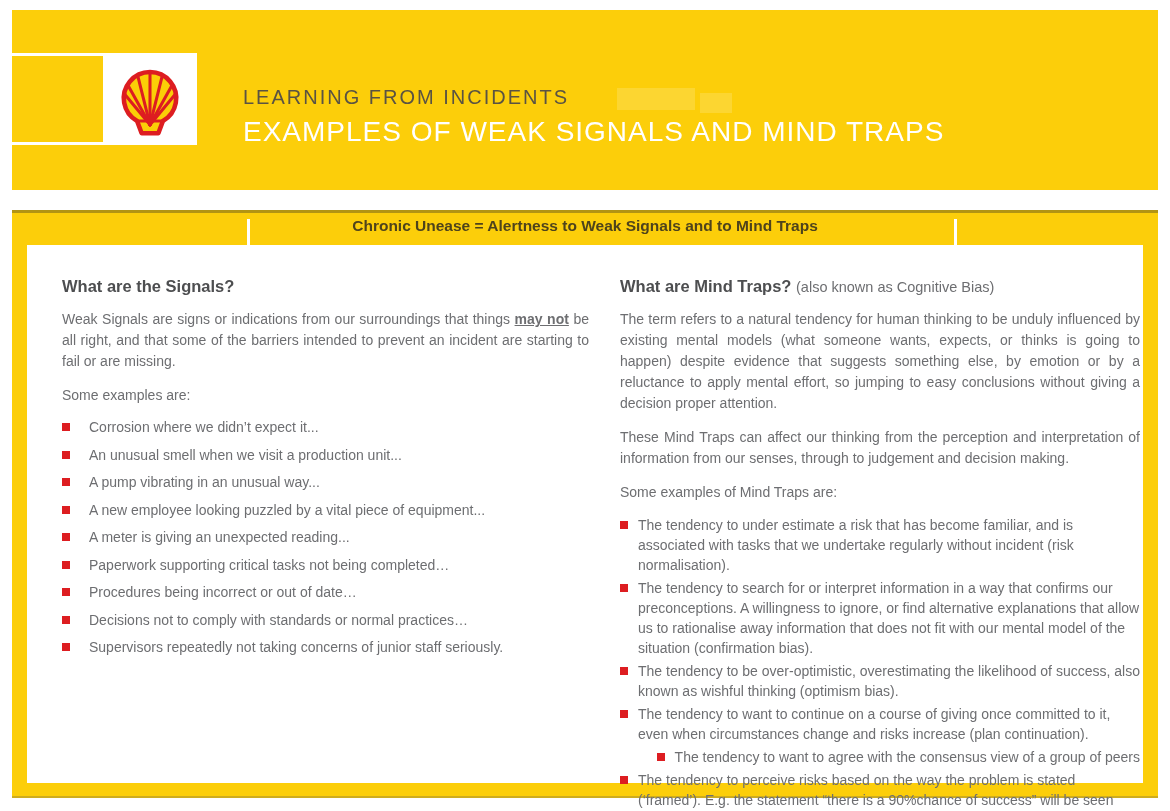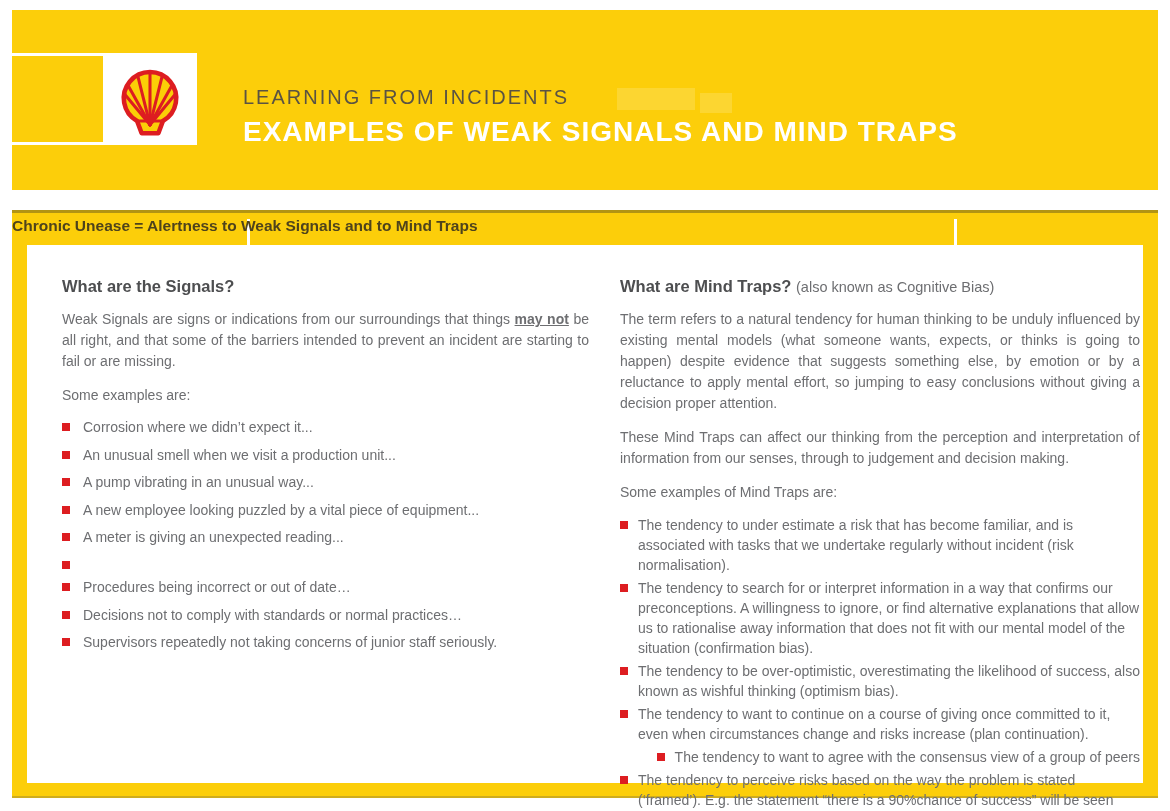--- a/index.html
+++ b/index.html
@@ -16,48 +16,48 @@
   .page{position:relative;width:1170px;height:811px;background:#fff;overflow:hidden;}
 
   
   .header-band{position:absolute;left:12px;top:10px;width:1146px;height:180px;background:var(--yellow);}
   .logo-rule{position:absolute;left:0;width:91px;height:3px;background:#fff;}
   .logo-rule.top{top:43px;}
   .logo-rule.bottom{top:132px;}
   .logo-tile{position:absolute;left:91px;top:43px;width:94px;height:92px;background:#fff;display:flex;align-items:center;justify-content:center;}
   .logo-tile svg{width:76px;height:76px;display:block;}
   .hdr-title{position:absolute;left:231px;top:76px;font-size:20px;letter-spacing:2px;color:var(--header-title);white-space:nowrap;}
-  .hdr-subtitle{position:absolute;left:231px;top:106px;font-size:28px;font-weight:bold;letter-spacing:1px;color:#fff;white-space:nowrap;}
+  .hdr-subtitle{position:absolute;left:231px;top:106px;font-size:28px;font-weight:normal;letter-spacing:1px;color:#fff;white-space:nowrap;}
   .patch{position:absolute;background:rgba(255,255,255,0.16);}
   .patch.p1{left:605px;top:78px;width:78px;height:22px;}
   .patch.p2{left:688px;top:83px;width:32px;height:20px;}
 
   
   .lower-panel{position:absolute;left:12px;top:210px;width:1146px;height:588px;background:var(--yellow);
     border-top:3px solid rgba(90,80,30,0.45);border-bottom:2px solid rgba(120,110,70,0.35);}
   .banner-row{position:absolute;left:0;top:4px;width:100%;height:28px;}
-  .banner-text{position:absolute;left:0;top:4px;width:100%;text-align:left;font-size:15.5px;font-weight:bold;color:var(--banner-text);}
+  .banner-text{position:absolute;left:0;top:4px;width:100%;text-align:center;font-size:15.5px;font-weight:bold;color:var(--banner-text);}
   .tick{position:absolute;top:2px;width:3px;height:26px;background:#fff;}
   .tick.left{left:235px;}
   .tick.right{left:942px;}
   .content-card{position:absolute;left:15px;top:32px;width:1116px;height:538px;background:#fff;}
 
   
   .col{position:absolute;color:var(--body-text);font-size:14px;}
   .col-signals{left:35px;top:32px;width:527px;}
   .col-mindtraps{left:593px;top:32px;width:520px;}
   .col h2{font-size:16.5px;font-weight:bold;color:var(--heading-text);margin-bottom:13px;}
   .col h2 .note{font-weight:normal;font-size:14.5px;color:var(--body-text);}
   .para{text-align:justify;line-height:21px;margin-bottom:13px;}
   .label{line-height:20px;margin-bottom:13px;}
   em.maynot{font-style:normal;font-weight:bold;text-decoration:underline;}
   ul{list-style:none;}
   ul li{display:flex;}
   .bullet{flex:none;width:8px;height:8px;background:var(--red);}
-  .signals-list li{margin-bottom:9.5px;line-height:18px;gap:13px;}
+  .signals-list li{margin-bottom:9.5px;line-height:18px;gap:19px;}
   .signals-list .bullet{margin-top:5px;}
   .mindtraps-list li{margin-bottom:3px;line-height:20px;gap:10px;justify-content:flex-end;}
   .mindtraps-list .bullet{margin-top:6px;}
 </style>
 </head>
 <body>
 
 <div class="page">
 
   <div class="header-band">
@@ -115,20 +115,21 @@
             <li>
               <span class="bullet"></span>
               <span>A new employee looking puzzled by a vital piece of equipment...</span>
             </li>
             <li>
               <span class="bullet"></span>
               <span>A meter is giving an unexpected reading...</span>
             </li>
             <li>
               <span class="bullet"></span>
+              <span>Paperwork supporting critical tasks not being completed…</span>
             </li>
             <li>
               <span class="bullet"></span>
               <span>Procedures being incorrect or out of date…</span>
             </li>
             <li>
               <span class="bullet"></span>
               <span>Decisions not to comply with standards or normal practices…</span>
             </li>
             <li>

